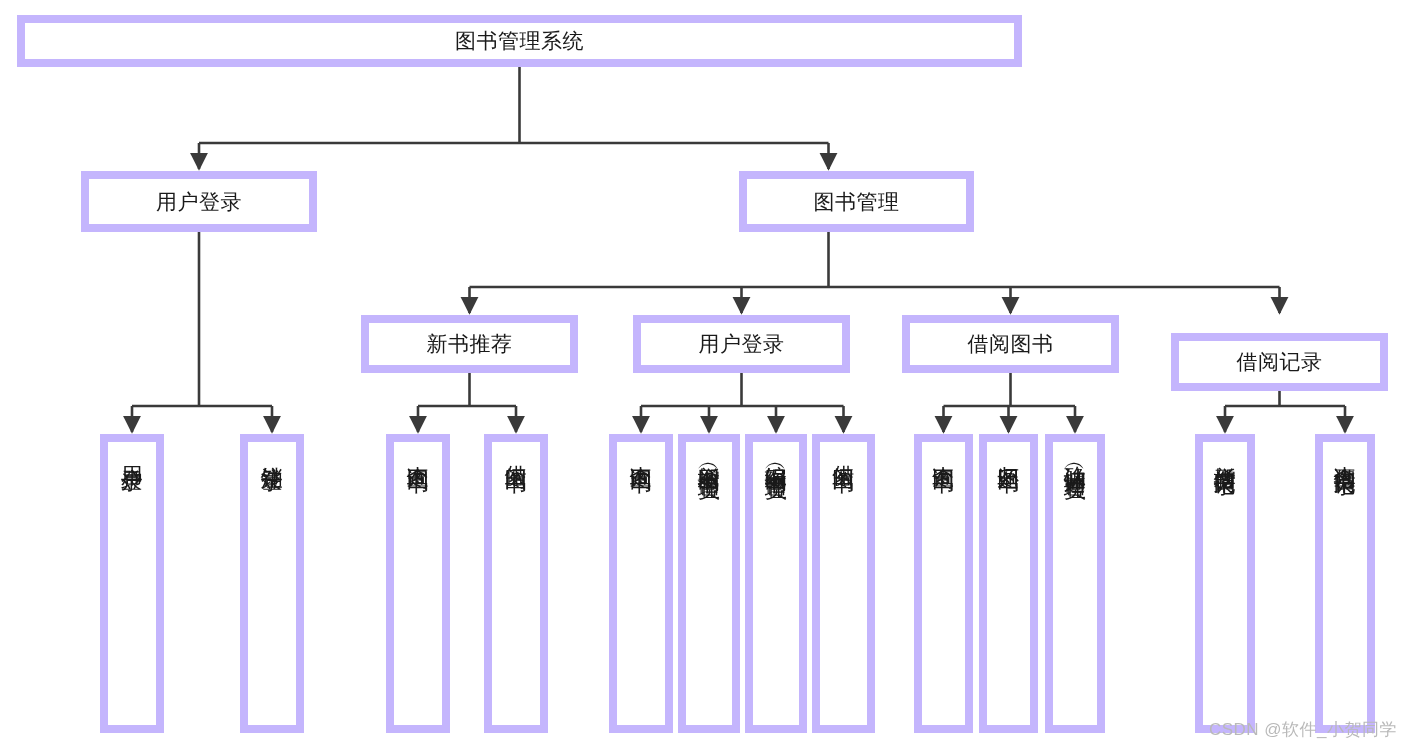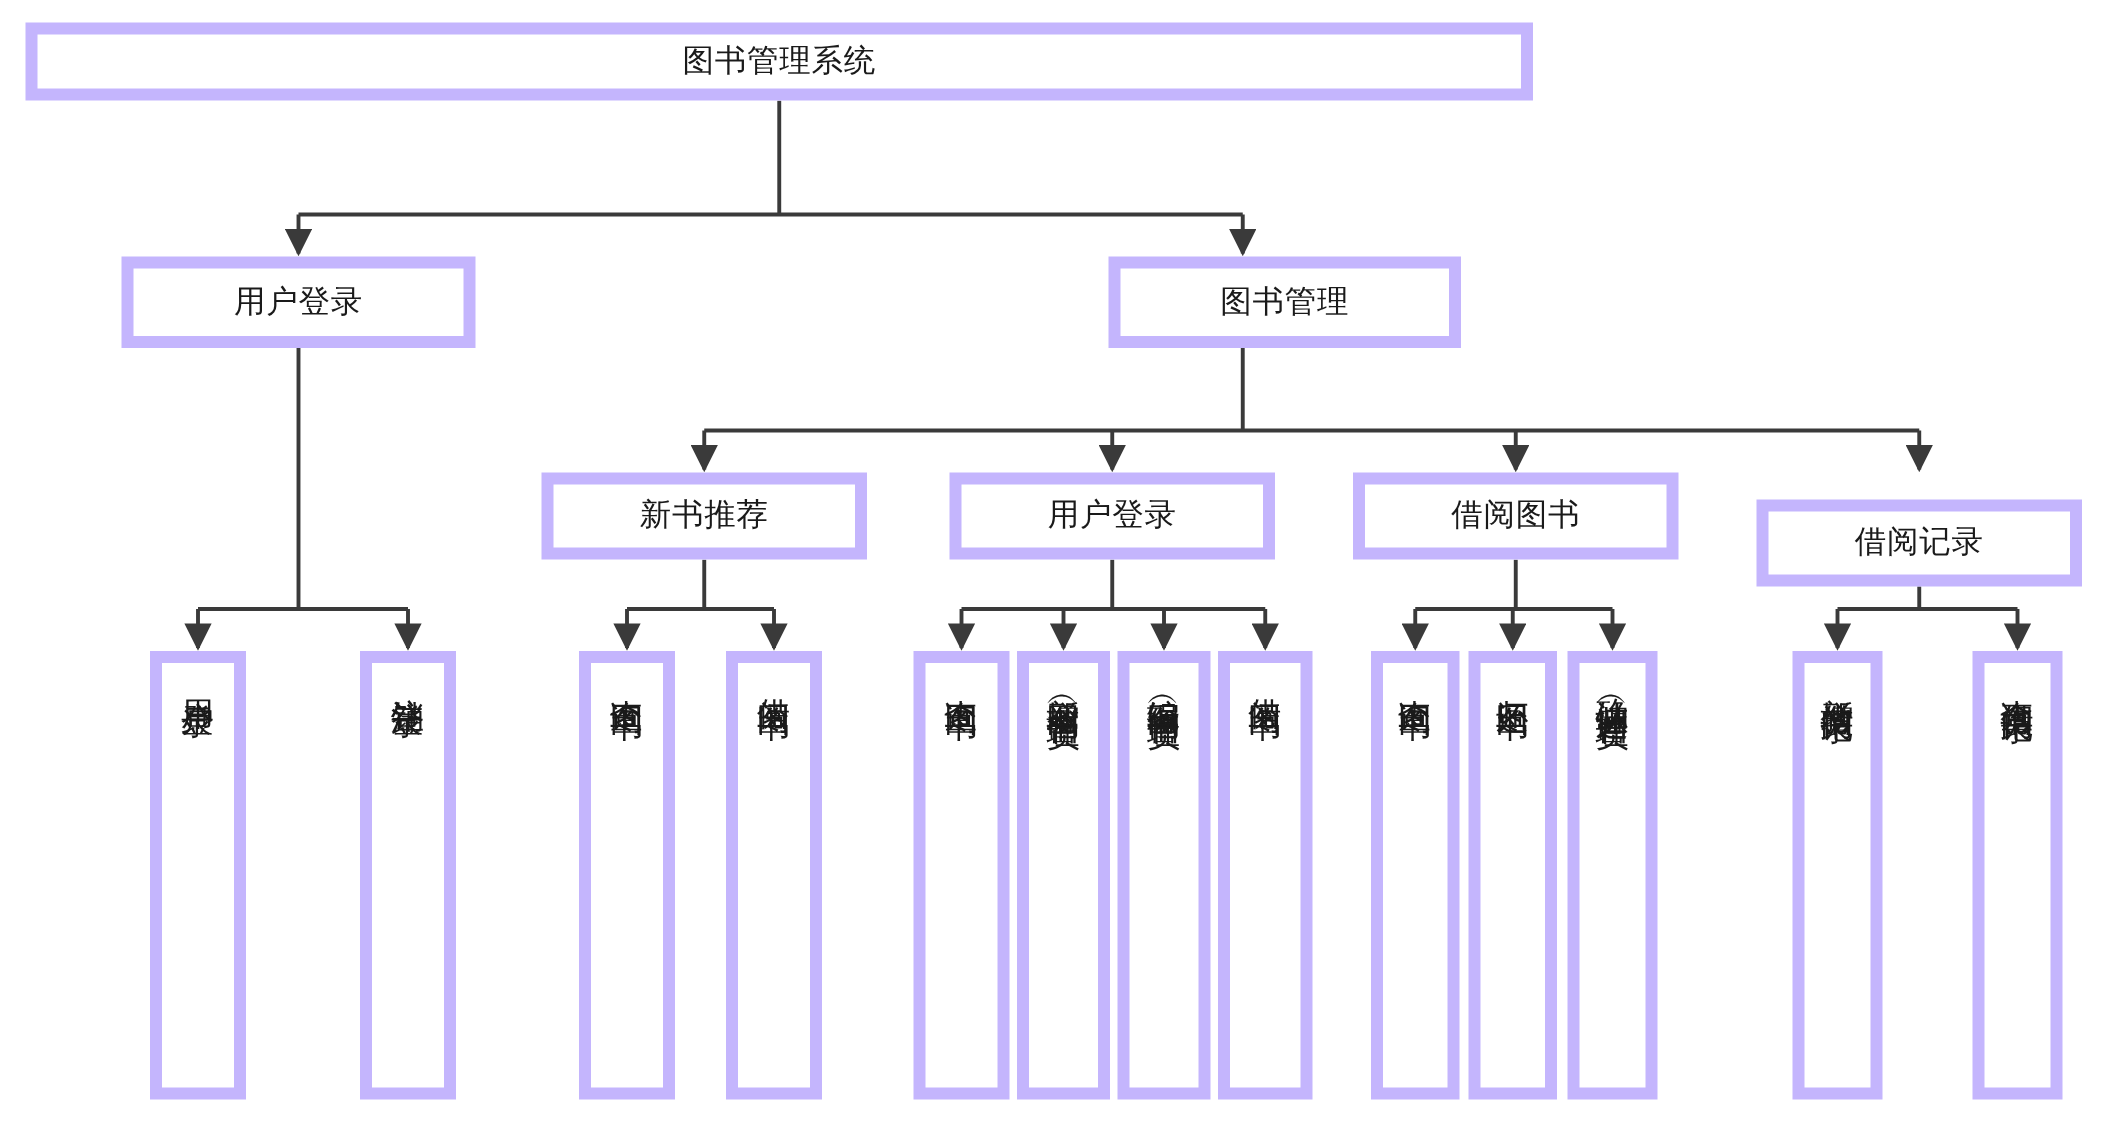--- a/index.html
+++ b/index.html
@@ -170,13 +170,14 @@
       <div class="node v" style="left: 1045px; top: 434px; width: 60px; height: 299px;">
         <span class="label">确认归还（管理员）</span>
       </div>
       <div class="node v" style="left: 1195px; top: 434px; width: 60px; height: 299px;">
         <span class="label">新增借阅记录</span>
       </div>
       <div class="node v" style="left: 1315px; top: 434px; width: 60px; height: 299px;">
         <span class="label">查询借阅记录</span>
       </div>
     </div>
+  <div id="watermark">CSDN @软件_小贺同学</div>
 </div>
 
 </body></html>

